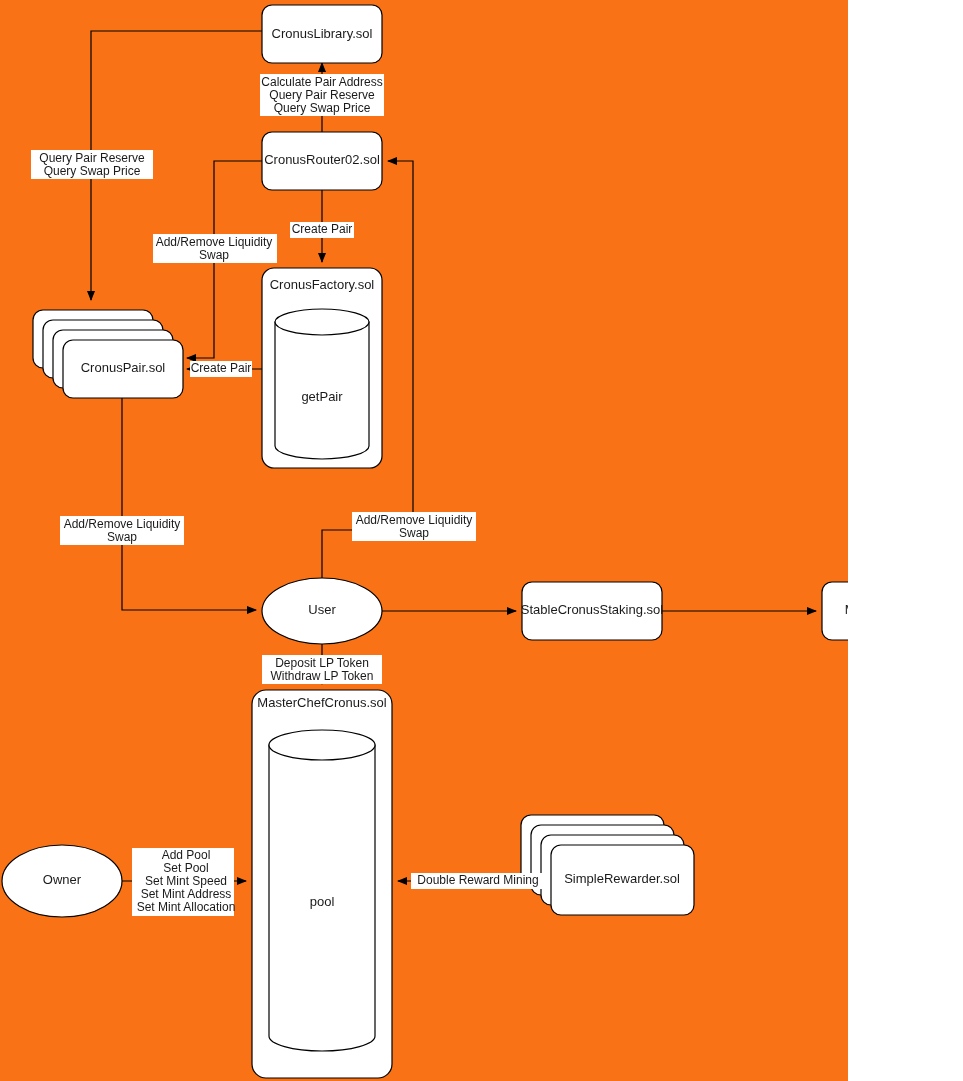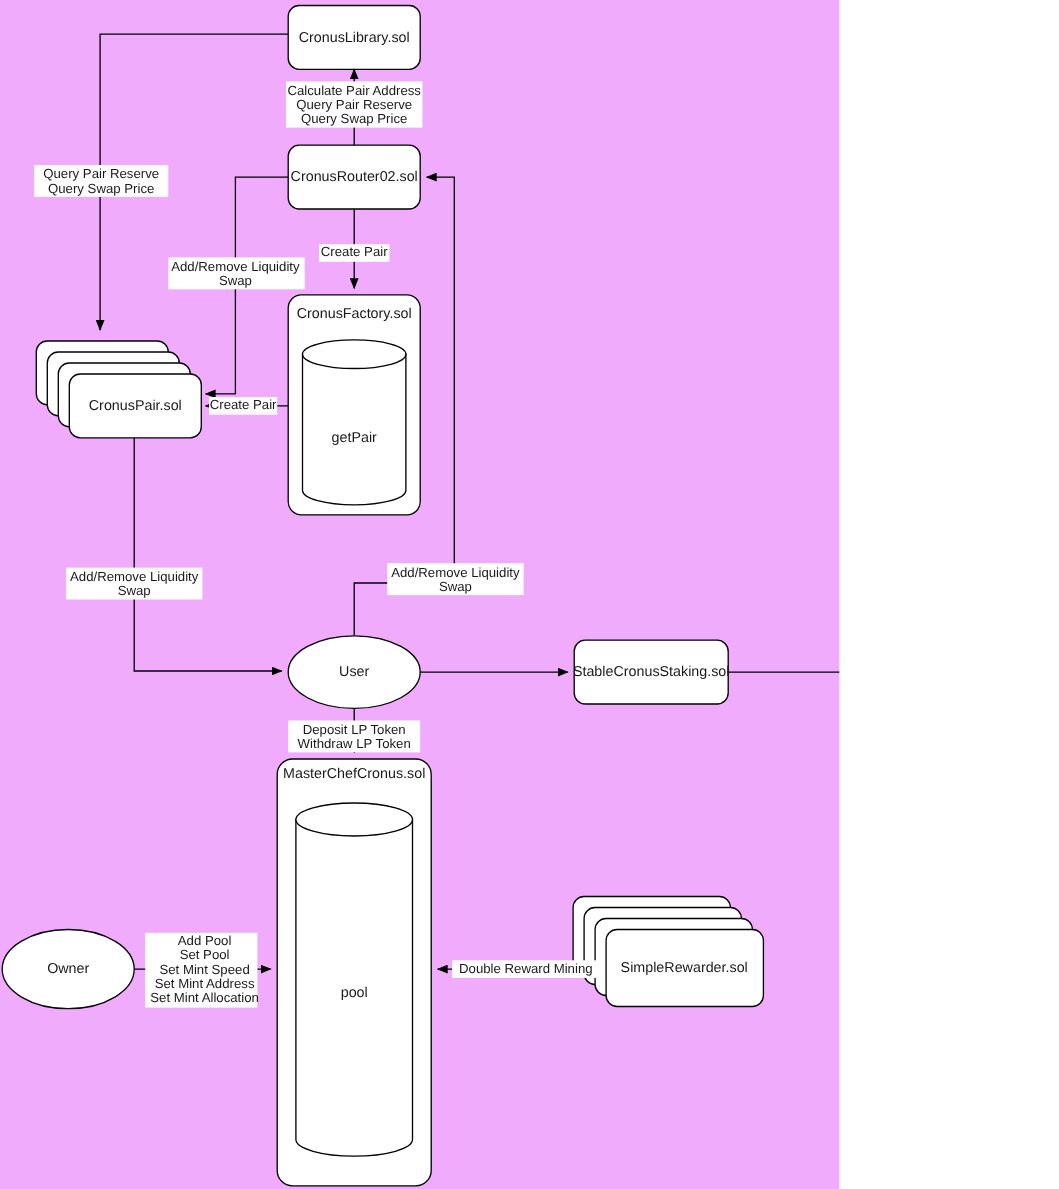--- a/index.html
+++ b/index.html
@@ -5,23 +5,23 @@
   html, body {
     margin: 0;
     padding: 0;
     background: #ffffff;
   }
   body {
     font-family: "Liberation Sans", sans-serif;
   }
   #diagram-root {
     position: relative;
-    width: 763px;
+    width: 848px;
     height: 1081px;
-    background: #f0abfc;
+    background: #f97316;
     overflow: hidden;
   }
   svg#diagram-svg {
     display: block;
     width: 963px;
     height: 1081px;
   }
   .shape-stroke {
     fill: #ffffff;
     stroke: #000000;

